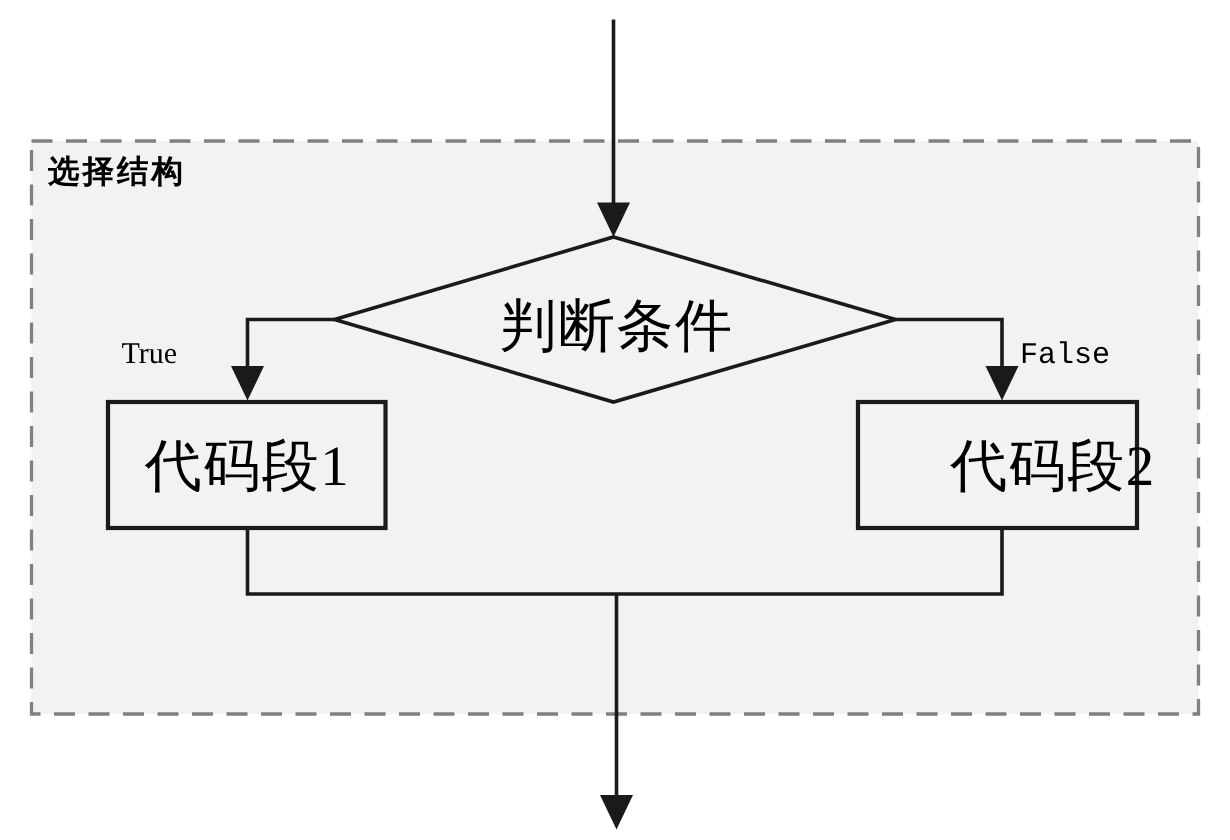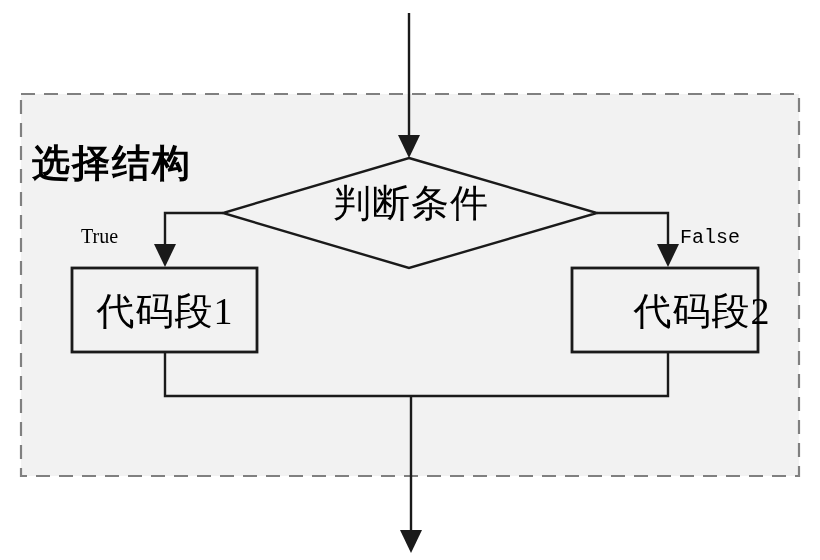--- a/index.html
+++ b/index.html
@@ -26,30 +26,29 @@
   .lbl {
     position: absolute;
     white-space: nowrap;
     line-height: 1;
   }
   .lbl-container-title {
     left: 32px;
     top: 104px;
     font-family: "Liberation Sans", "DejaVu Sans", sans-serif;
     font-weight: bold;
-    font-size: 38px;
+    font-size: 21px;
     letter-spacing: 2px;
-    margin-top: 40px;
   }
   .lbl-node {
     font-size: 38px;
     transform: translate(-50%, -50%);
     letter-spacing: 1px;
   }
-  .lbl-decision { left: 411px; top: 203px; }
+  .lbl-decision { left: 411px; top: 218px; }
   .lbl-code1   { left: 165px; top: 311px; text-align: center; }
   .lbl-code2   { left: 702px; top: 311px; }
   .lbl-branch {
     font-size: 20px;
   }
   .lbl-true  { left: 81px;  top: 226px; }
   .lbl-false { left: 680px; top: 228px; font-family: Liberation Mono, monospace; }
 </style>
 </head>
 <body bgcolor="#ffffff">

